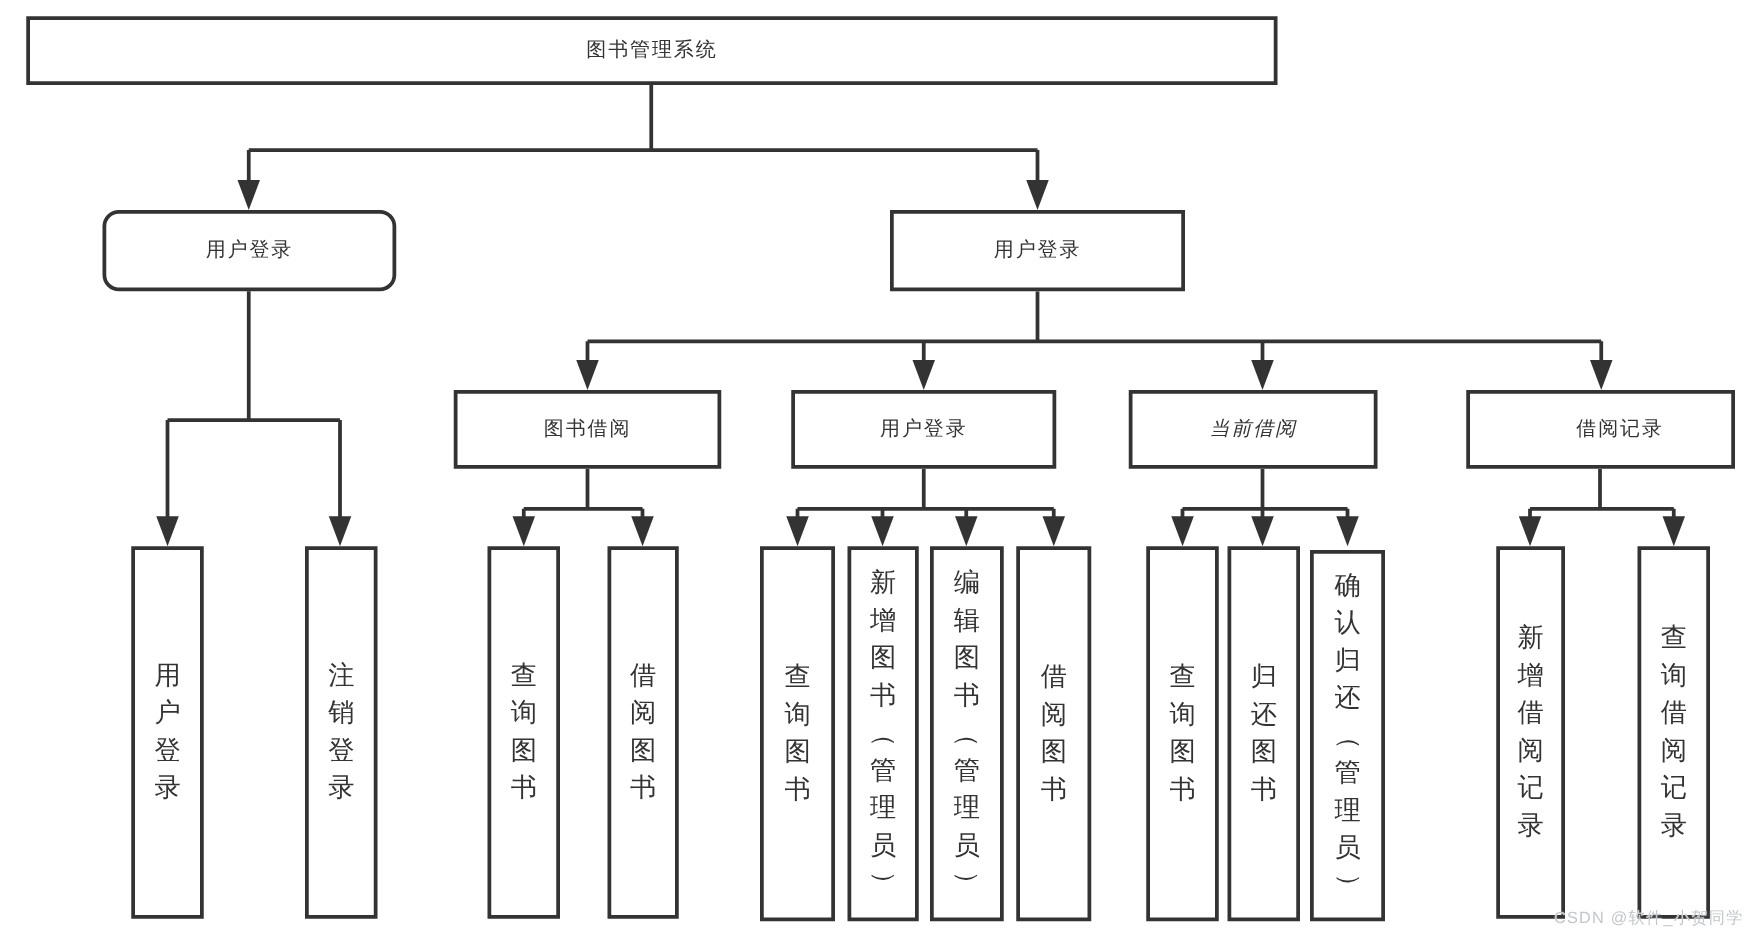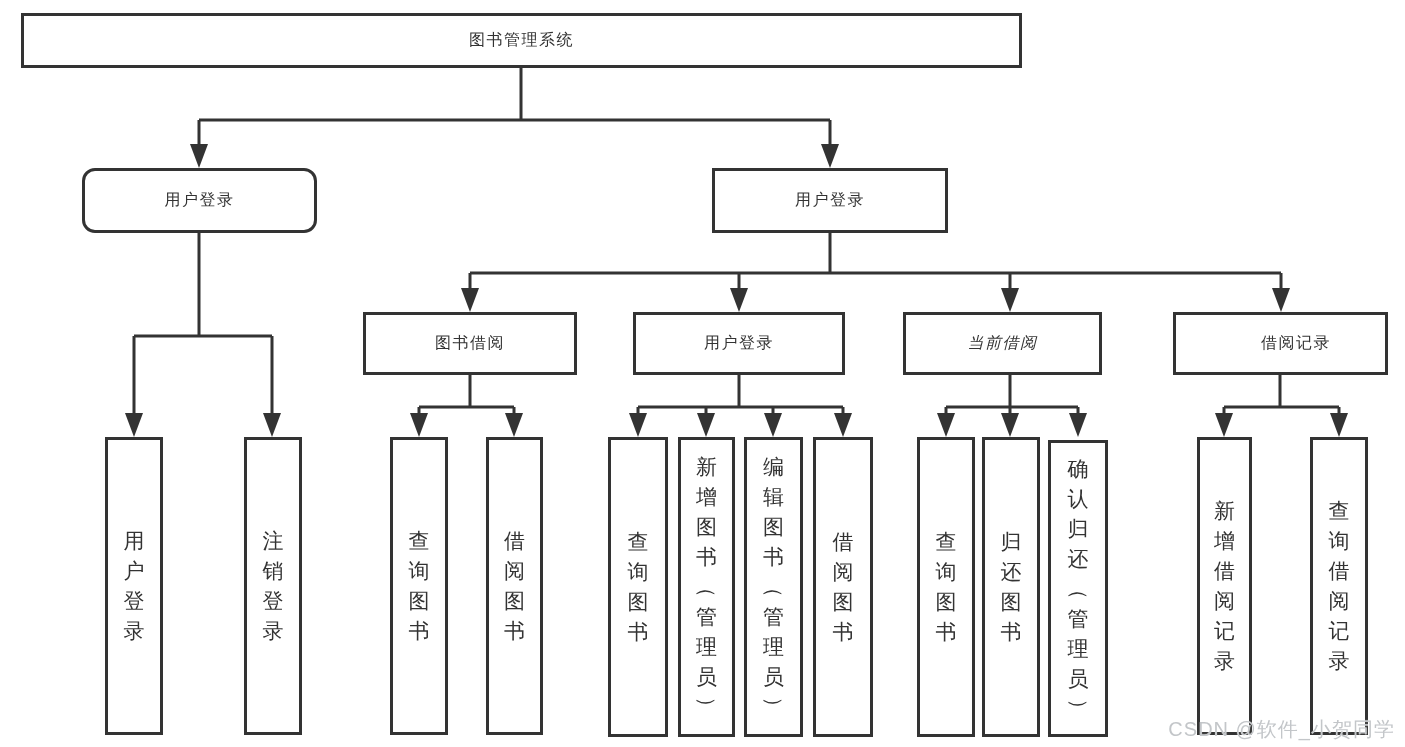--- a/index.html
+++ b/index.html
@@ -15,21 +15,21 @@
     border:3px solid #333333;background:#ffffff;
     display:flex;align-items:center;justify-content:center;
     color:#333333;
   }
   .hbox{font-size:16px;letter-spacing:1.5px;white-space:nowrap;}
   .vbox{flex-direction:column;font-size:21px;}
   .vchar{line-height:30px;height:30px;text-align:center;}
   .vchar.rot{transform:rotate(90deg);}
   .watermark{
     position:absolute;right:10px;bottom:4px;
-    font-size:20px;letter-spacing:1px;
+    font-size:13px;letter-spacing:1px;
     color:#c3c6c9;text-shadow:0 0 1px #ffffff;
     z-index:5;white-space:nowrap;
   }
 </style>
 </head>
 <body>
 
 <div class="canvas">
 
   <svg class="connectors" viewBox="0 0 1405 747" xmlns="http://www.w3.org/2000/svg">

